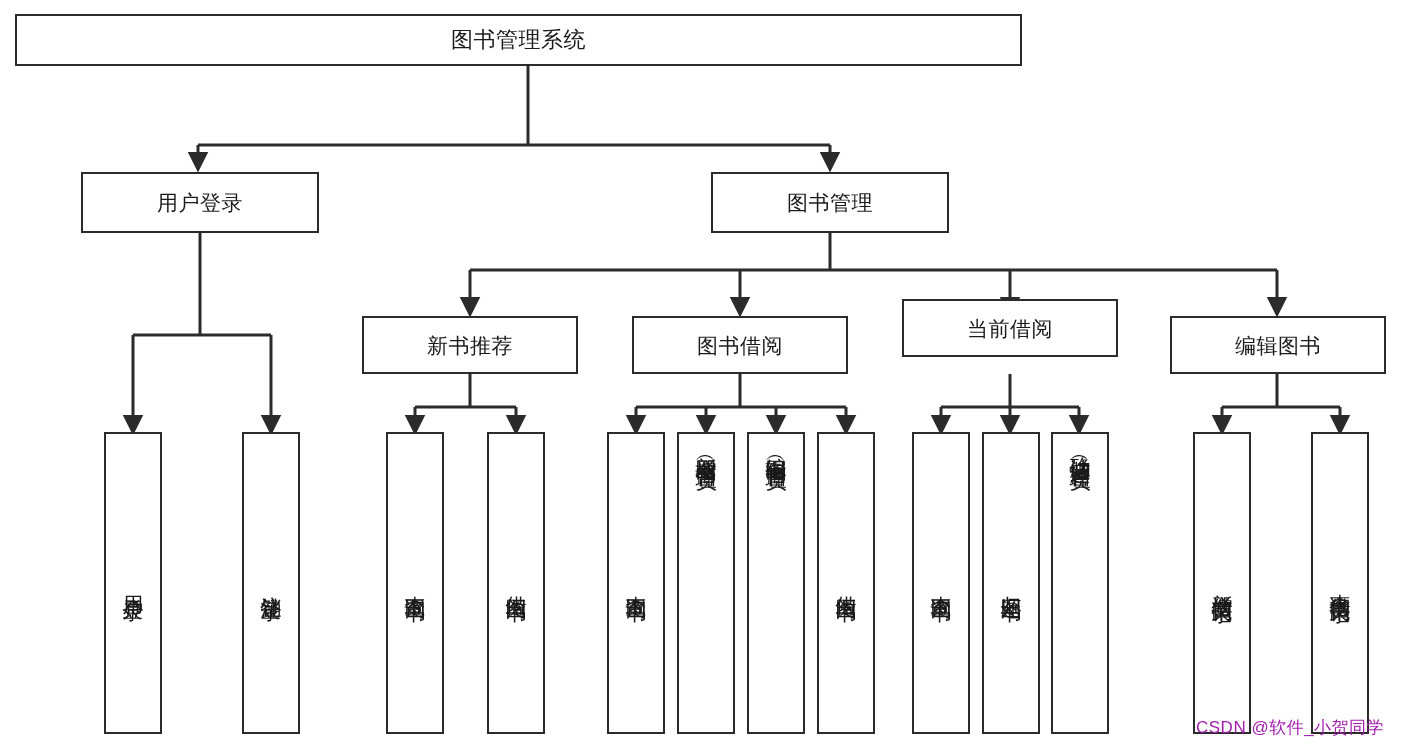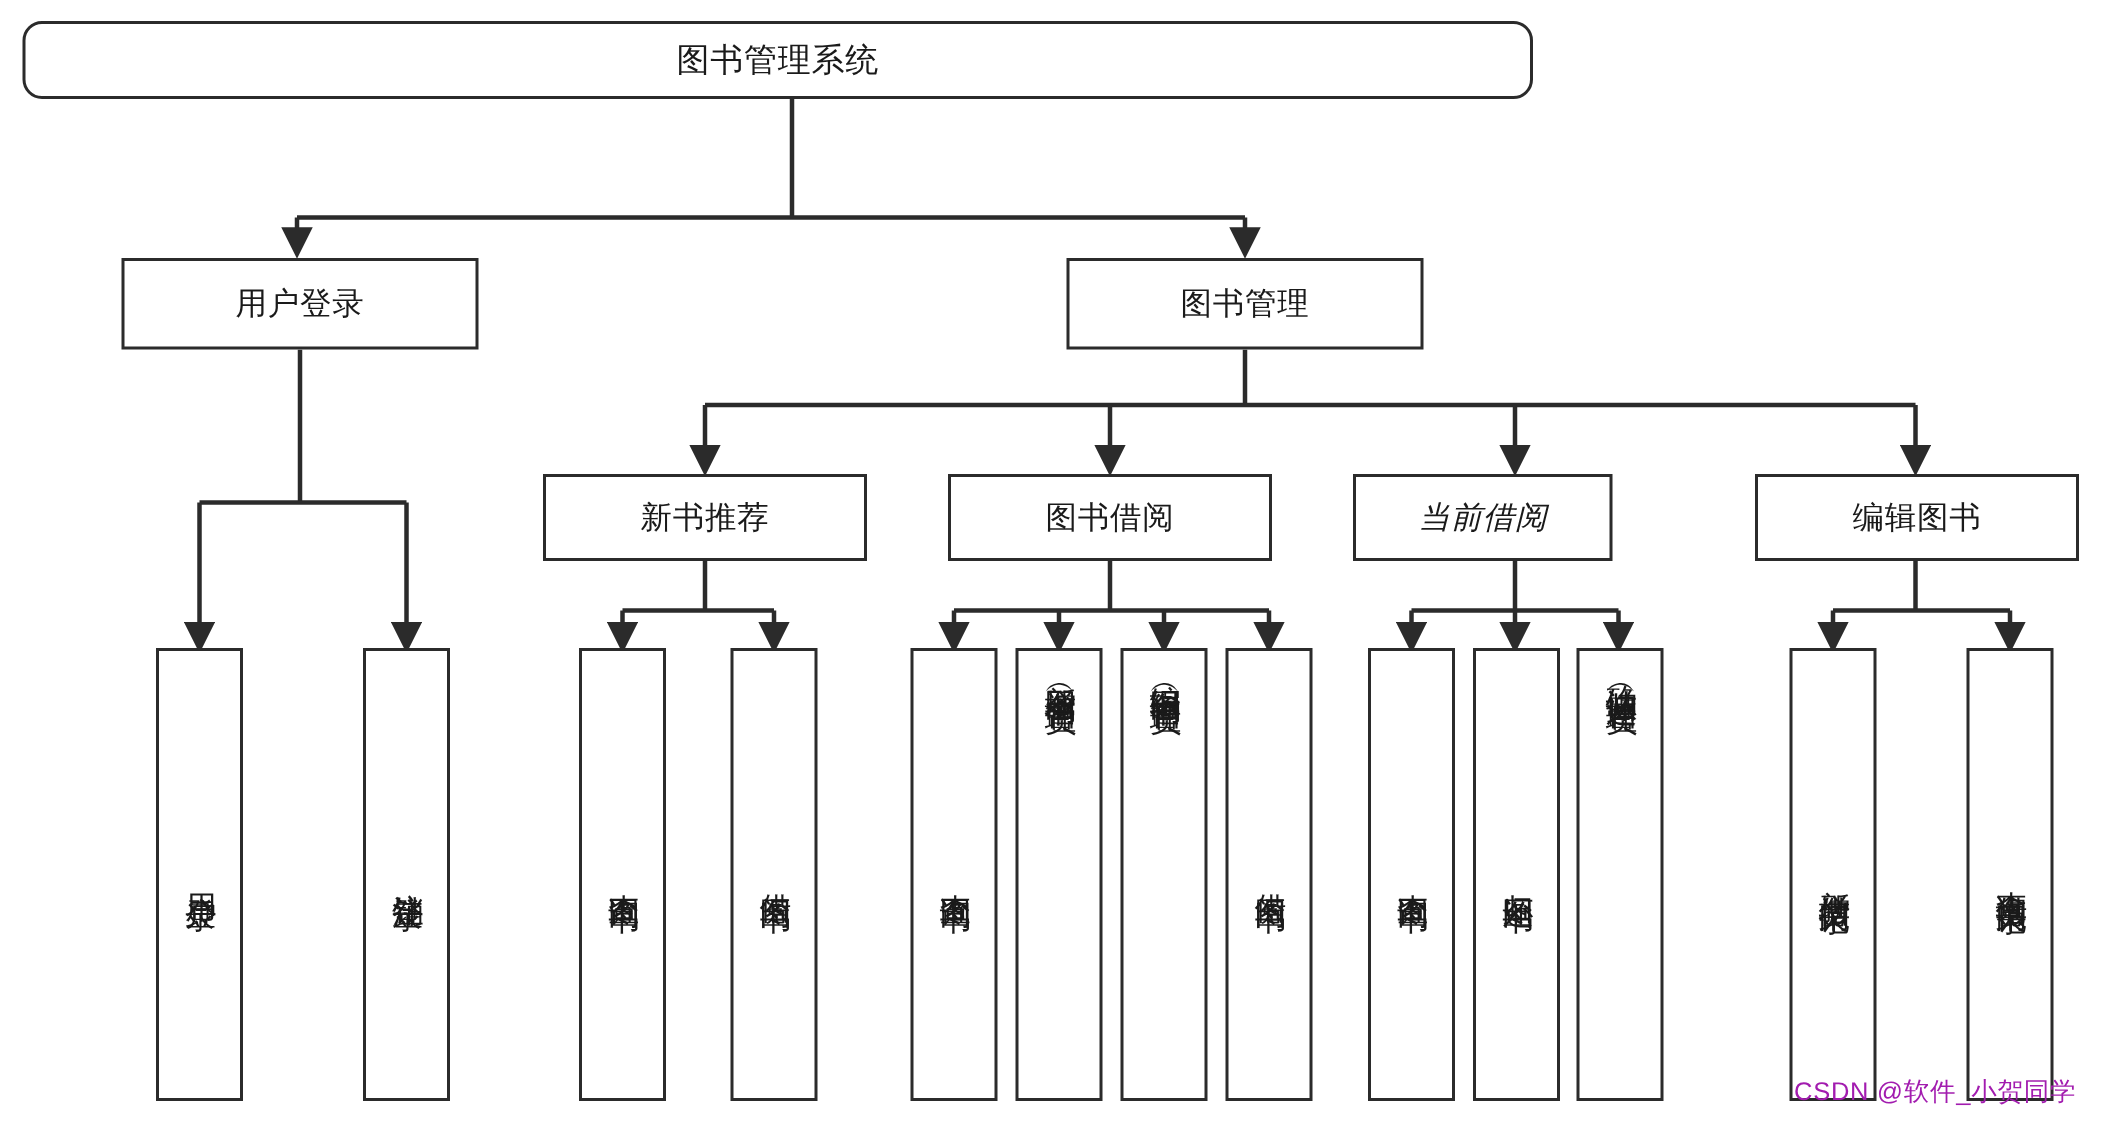--- a/index.html
+++ b/index.html
@@ -121,41 +121,41 @@
       <path d="M 1010 407 L 1010 425" marker-end="url(#arrow)"></path>
       <path d="M 1079 407 L 1079 425" marker-end="url(#arrow)"></path>
 
       <path d="M 1277 374 L 1277 407"></path>
       <path d="M 1222 407 L 1340 407"></path>
       <path d="M 1222 407 L 1222 425" marker-end="url(#arrow)"></path>
       <path d="M 1340 407 L 1340 425" marker-end="url(#arrow)"></path>
     </g>
   </svg>
 
-  <div class="node horiz root" style="left:15px; top:14px; width:1007px; height:52px;border-radius:13px;">
+  <div class="node horiz root" style="left:15px; top:14px; width:1007px; height:52px;">
     <span class="lbl">图书管理系统</span>
   </div>
 
   <div class="node horiz" style="left:81px; top:172px; width:238px; height:61px;">
     <span class="lbl">用户登录</span>
   </div>
 
   <div class="node horiz" style="left:711px; top:172px; width:238px; height:61px;">
     <span class="lbl">图书管理</span>
   </div>
 
   <div class="node horiz" style="left:362px; top:316px; width:216px; height:58px;">
     <span class="lbl">新书推荐</span>
   </div>
 
   <div class="node horiz" style="left:632px; top:316px; width:216px; height:58px;">
     <span class="lbl">图书借阅</span>
   </div>
 
-  <div class="node horiz" style="left:902px; top:316px; width:173px; height:58px;font-style:italic;">
+  <div class="node horiz" style="left:902px; top:299px; width:216px; height:58px;">
     <span class="lbl">当前借阅</span>
   </div>
 
   <div class="node horiz" style="left:1170px; top:316px; width:216px; height:58px;">
     <span class="lbl">编辑图书</span>
   </div>
 
   <div class="node vert mid" style="left:104px; top:432px; width:58px; height:302px;">
     <span class="lbl">用户登录</span>
   </div>

